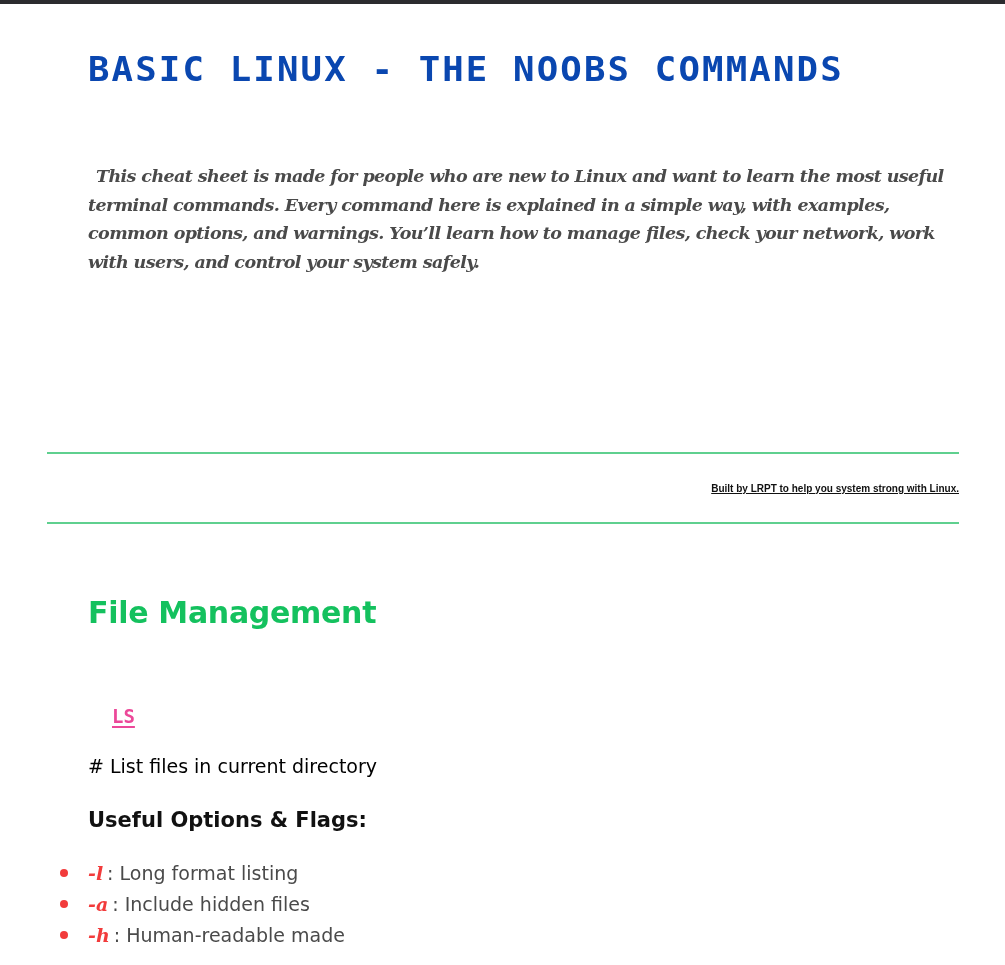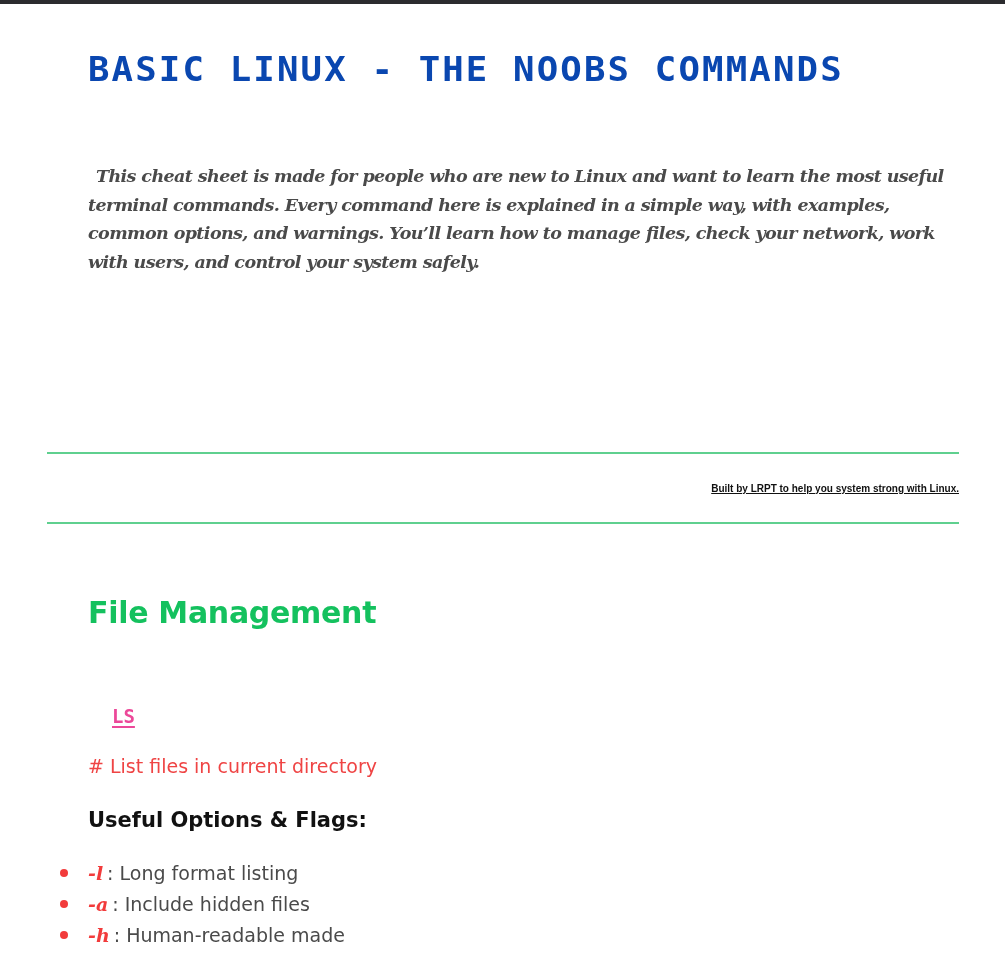--- a/index.html
+++ b/index.html
@@ -37,21 +37,21 @@
     .cmd {
       position: absolute; left: 88px; top: 705px;
       font-family: "DejaVu Sans Mono", monospace; font-weight: bold;
       font-size: 19px; color: #ec4899; text-decoration: underline;
       text-underline-offset: 3px; text-decoration-thickness: 2px; cursor: pointer;
       text-transform: uppercase;
       margin-left: 24px;
     }
     .comment {
       position: absolute; left: 88px; top: 755px;
-      font-family: "DejaVu Sans", sans-serif; font-size: 19px; color: #ef4444;
+      font-family: "DejaVu Sans", sans-serif; font-size: 19px; color: #000000;
     }
     .options-heading {
       position: absolute; left: 88px; top: 808px;
       font-family: "DejaVu Sans", sans-serif; font-weight: bold;
       font-size: 21px; color: #111;
     }
     .flags { position: absolute; left: 60px; top: 857px; margin: 0; padding: 0; list-style: none; }
     .flags li { display: flex; align-items: center; height: 31px; font-family: "DejaVu Sans", sans-serif; font-size: 19px; color: #4a4a4a; }
     .bullet { width: 8px; height: 8px; border-radius: 50%; background: #f23b3b; margin-right: 20px; }
     .flag { font-family: "DejaVu Serif", serif; font-style: italic; font-weight: bold; color: #f23b3b; margin-right: 4px; }

